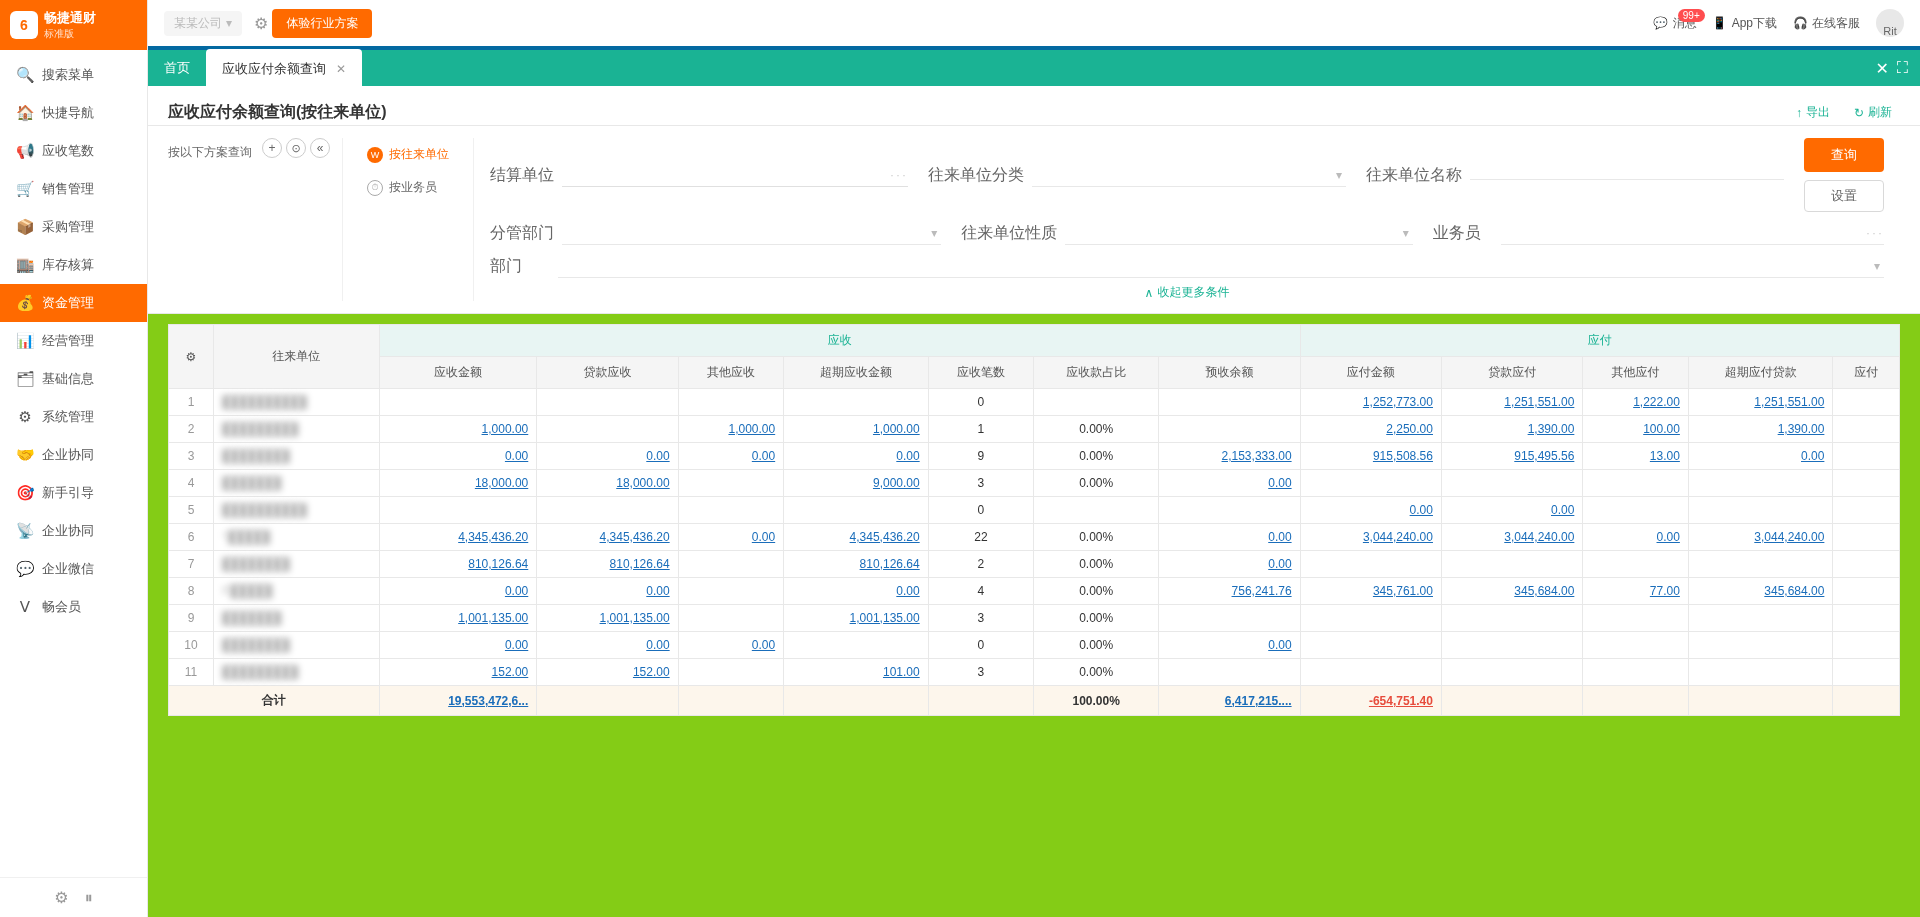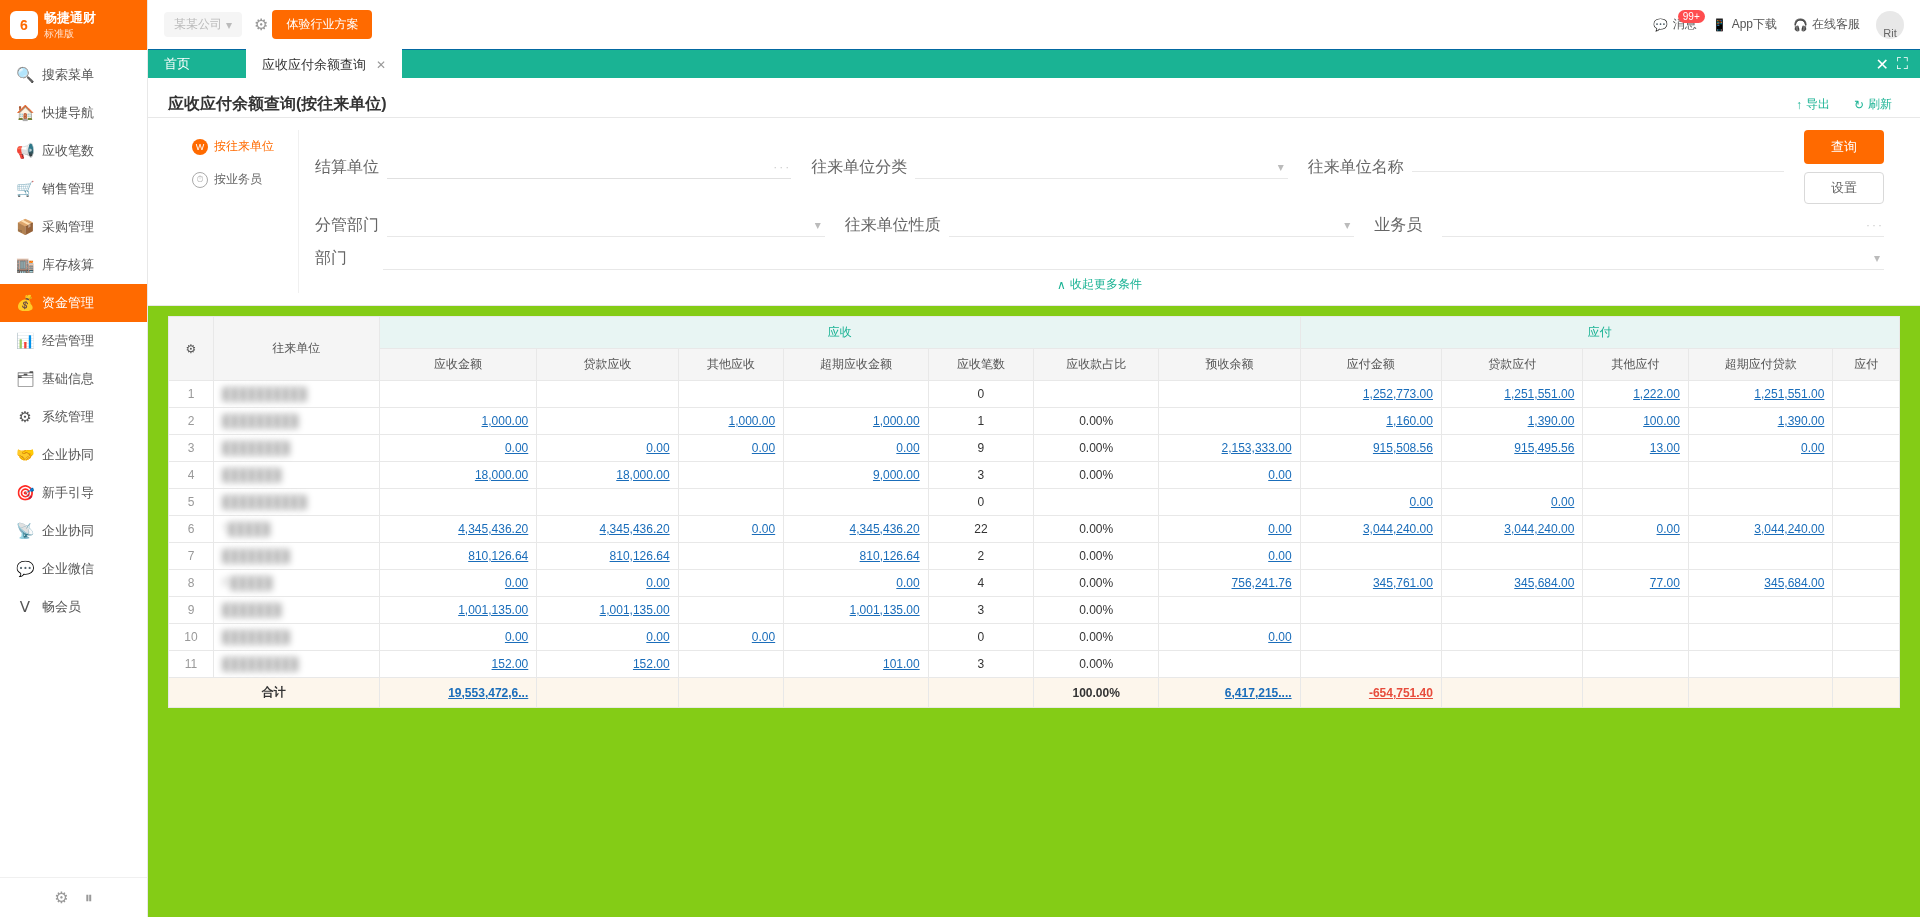--- a/index.html
+++ b/index.html
@@ -15,31 +15,31 @@
     .sidebar-nav { flex: 1; overflow-y: auto; padding: 6px 0; }
     .sidebar-item { display: flex; align-items: center; gap: 8px; padding: 10px 16px; cursor: pointer; color: #555; font-size: 13px; }
     .sidebar-item.active { background: #ff6a00; color: #fff; border-radius: 0; }
     .sidebar-item .icon { font-size: 15px; width: 18px; text-align: center; }
     .sidebar-footer { padding: 10px 0; border-top: 1px solid #f0f0f0; display: flex; align-items: center; justify-content: center; gap: 16px; }
 
     
     .main-area { flex: 1; display: flex; flex-direction: column; overflow: hidden; }
 
     
-    .topbar { height: 50px; background: #fff; border-bottom: 1px solid #0369a1; display: flex; align-items: center; padding: 0 16px; gap: 12px; flex-shrink: 0; }
+    .topbar { height: 50px; background: #fff; border-bottom: 4px solid #0369a1; display: flex; align-items: center; padding: 0 16px; gap: 12px; flex-shrink: 0; }
     .topbar-breadcrumb { display: flex; align-items: center; gap: 4px; flex: 1; }
     .topbar-company { background: #f5f5f5; border-radius: 4px; padding: 4px 10px; font-size: 12px; color: #666; display: flex; align-items: center; gap: 4px; }
     .topbar-btn-orange { background: #ff6a00; color: #fff; border: none; border-radius: 4px; padding: 6px 14px; font-size: 12px; cursor: pointer; }
     .topbar-right { display: flex; align-items: center; gap: 16px; margin-left: auto; }
     .topbar-msg { display: flex; align-items: center; gap: 4px; font-size: 12px; color: #555; cursor: pointer; position: relative; }
     .badge { background: #ff4d4f; color: #fff; border-radius: 10px; padding: 1px 5px; font-size: 10px; position: absolute; top: -6px; right: -8px; }
     .topbar-user { background: #e8e8e8; border-radius: 50%; width: 28px; height: 28px; display: flex; align-items: flex-end; justify-content: center; font-size: 11px; color: #666; }
 
     
-    .tab-bar { height: 28px; background: #1ab394; display: flex; align-items: center; padding: 0 0; flex-shrink: 0; gap: 40px; }
+    .tab-bar { height: 36px; background: #1ab394; display: flex; align-items: center; padding: 0 0; flex-shrink: 0; }
     .tab-item { height: 40px; display: flex; align-items: center; padding: 0 16px; font-size: 13px; cursor: pointer; gap: 6px; color: rgba(255,255,255,0.8); }
     .tab-item.home { color: #fff; }
     .tab-item.active { background: #fff; color: #333; border-radius: 4px 4px 0 0; margin-top: 2px; }
     .tab-item .close-btn { font-size: 12px; color: #999; margin-left: 4px; }
     .tab-bar-actions { margin-left: auto; display: flex; align-items: center; gap: 8px; padding-right: 12px; }
     .tab-bar-actions .icon-btn { color: #fff; font-size: 16px; cursor: pointer; background: none; border: none; }
 
     
     .content-area { flex: 1; background: #84cc16; overflow: hidden; display: flex; flex-direction: column; }
 
@@ -225,20 +225,28 @@
           <div class="action-btn">
             <span>↻</span>
             <span>刷新</span>
           </div>
         </div>
       </div>
 
       <div class="filter-area">
         <div style="display:flex;gap:0;">
 
+          <div style="display:flex;align-items:flex-start;gap:8px;padding-right:12px;border-right:1px solid #f0f0f0;min-width:160px;">
+            <span style="color:#666;font-size:12px;white-space:nowrap;line-height:28px;">按以下方案查询</span>
+            <div style="display:flex;gap:4px;margin-left:2px;align-items:center;line-height:28px;">
+              <div class="filter-add-btn">+</div>
+              <div class="filter-add-btn" style="font-size:11px;">⊙</div>
+              <div class="filter-add-btn">«</div>
+            </div>
+          </div>
           <div style="padding:0 12px;border-right:1px solid #f0f0f0;min-width:120px;">
             <div class="scheme-item active">
               <div class="scheme-icon">W</div>
               <span>按往来单位</span>
             </div>
             <div class="scheme-item">
               <div class="scheme-icon-clock">⏱</div>
               <span>按业务员</span>
             </div>
           </div>
@@ -360,21 +368,21 @@
             <tr>
               <td class="row-num">2</td>
               <td style="color:transparent;text-shadow:0 0 6px #bbb;">█████████</td>
               <td class="num">1,000.00</td>
               <td class="num"></td>
               <td class="num">1,000.00</td>
               <td class="num">1,000.00</td>
               <td class="center">1</td>
               <td class="center">0.00%</td>
               <td class="num"></td>
-              <td class="num">1,160.00</td>
+              <td class="num">2,250.00</td>
               <td class="num">1,390.00</td>
               <td class="num">100.00</td>
               <td class="num">1,390.00</td>
               <td class="num"></td>
             </tr>
             <tr>
               <td class="row-num">3</td>
               <td style="color:transparent;text-shadow:0 0 6px #bbb;">████████</td>
               <td class="num">0.00</td>
               <td class="num">0.00</td>

